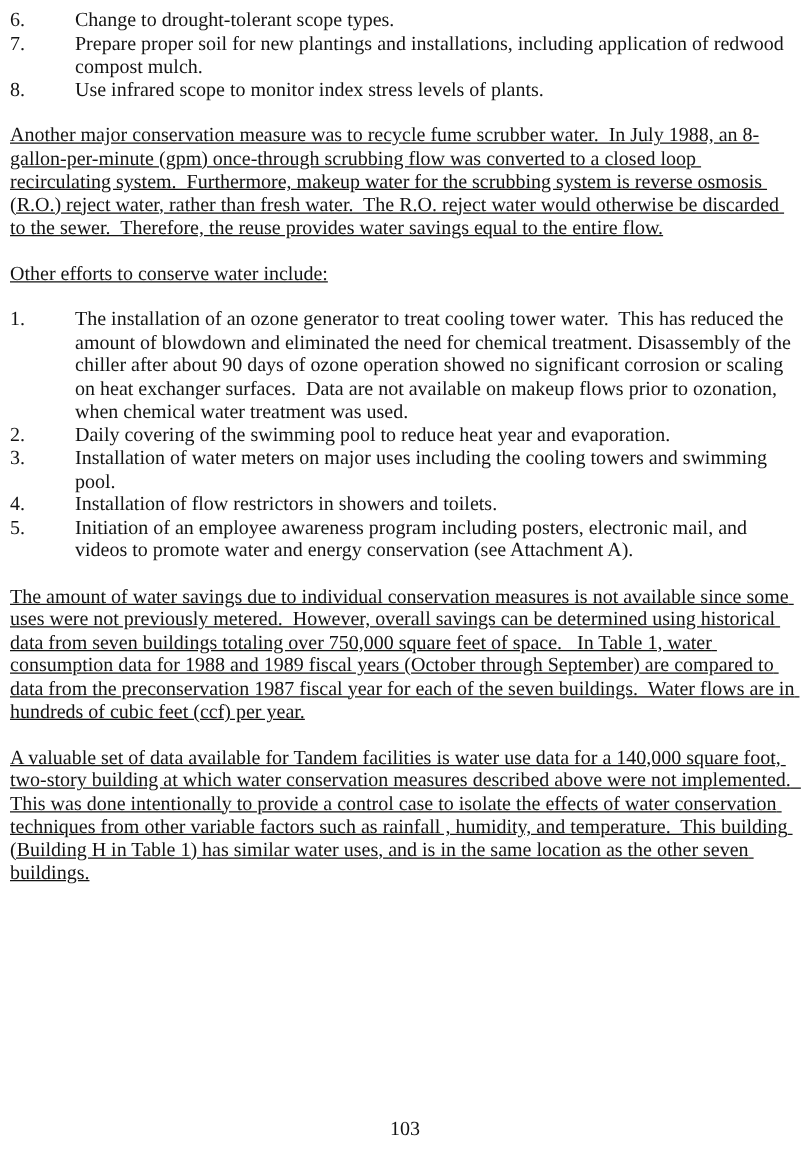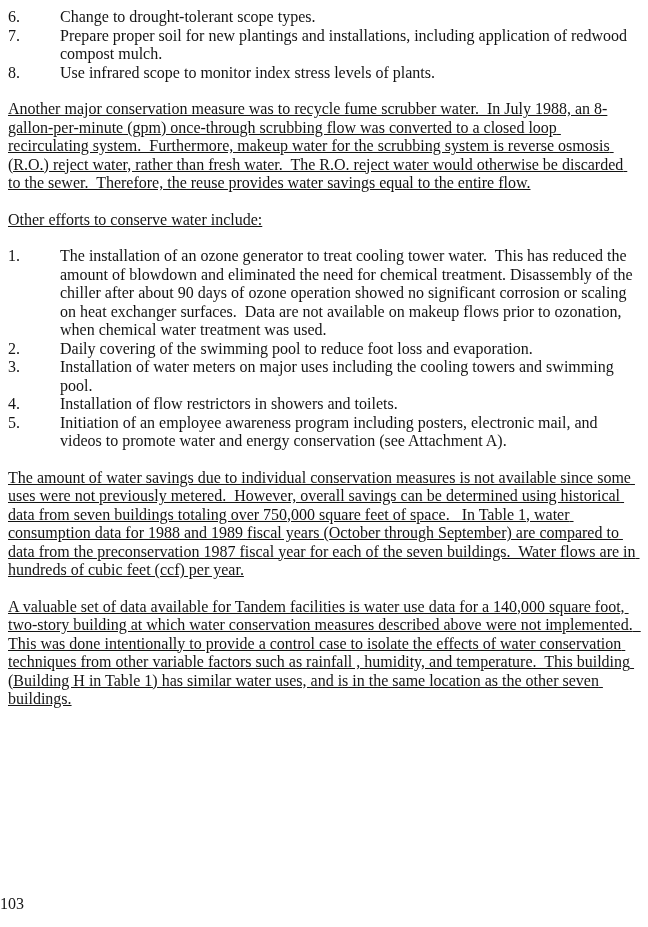--- a/index.html
+++ b/index.html
@@ -39,20 +39,21 @@
     font-size: 16px;
     font-weight: normal;
     text-decoration: underline;
     margin: 0 0 18px 0;
   }
   .page-number {
     position: absolute;
     left: 0;
     right: 0;
     bottom: 14px;
+    text-align: center;
   }
 </style>
 </head>
 <body>
 
 <div class="page">
 
   <div class="list">
     <div class="list-item">
       <span class="li-num">6.</span>
@@ -73,21 +74,21 @@
 
   <p class="para">Other efforts to conserve water include:</p>
 
   <div class="list">
     <div class="list-item">
       <span class="li-num">1.</span>
       <span class="li-text">The installation of an ozone generator to treat cooling tower water.  This has reduced the amount of blowdown and eliminated the need for chemical treatment. Disassembly of the chiller after about 90 days of ozone operation showed no significant corrosion or scaling on heat exchanger surfaces.  Data are not available on makeup flows prior to ozonation, when chemical water treatment was used.</span>
     </div>
     <div class="list-item">
       <span class="li-num">2.</span>
-      <span class="li-text">Daily covering of the swimming pool to reduce foot loss and evaporation.</span>
+      <span class="li-text">Daily covering of the swimming pool to reduce heat year and evaporation.</span>
     </div>
     <div class="list-item">
       <span class="li-num">3.</span>
       <span class="li-text">Installation of water meters on major uses including the cooling towers and swimming pool.</span>
     </div>
     <div class="list-item">
       <span class="li-num">4.</span>
       <span class="li-text">Installation of flow restrictors in showers and toilets.</span>
     </div>
     <div class="list-item">

